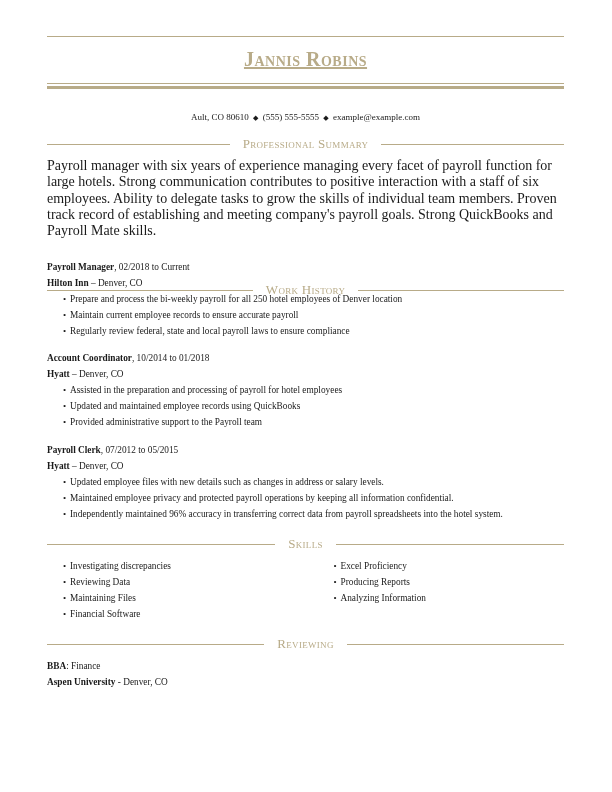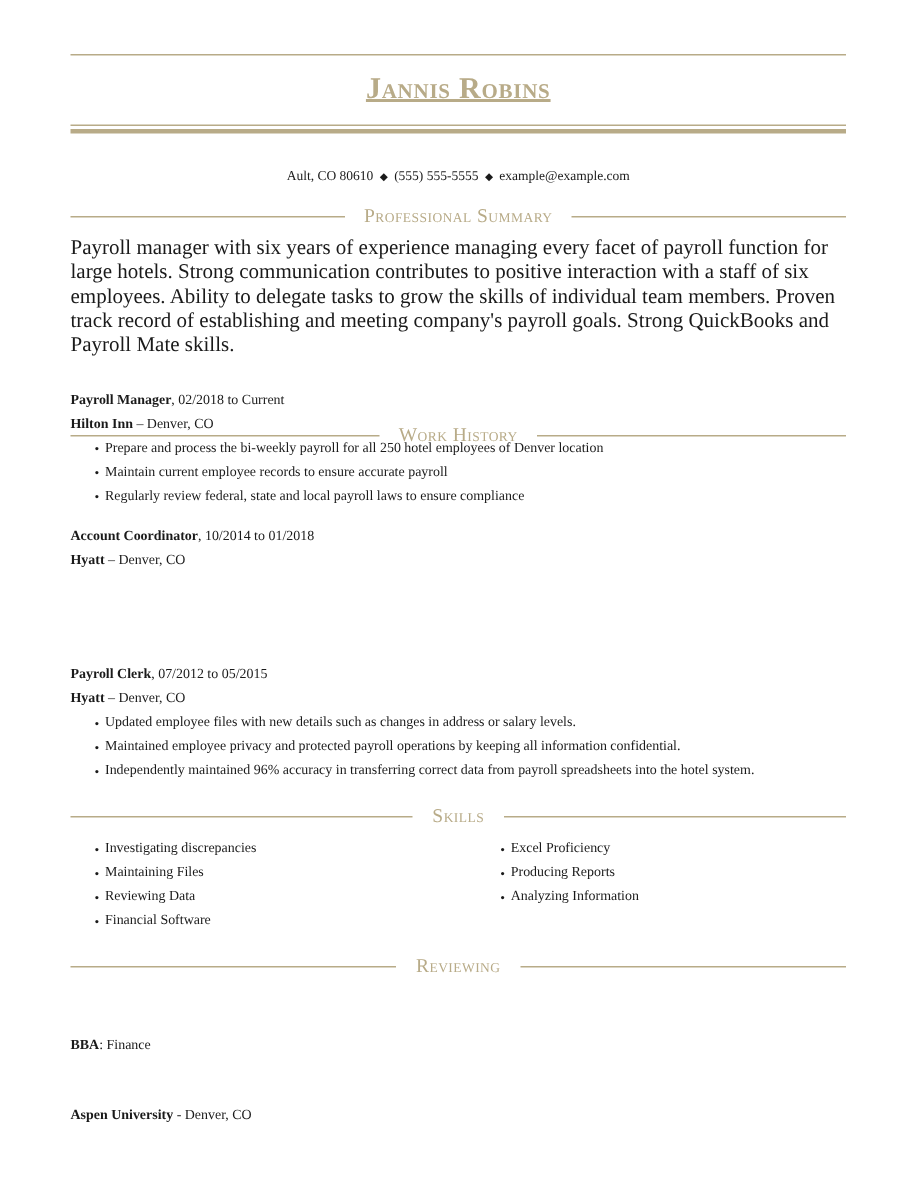--- a/index.html
+++ b/index.html
@@ -20,21 +20,21 @@
     .job { position: absolute; left: 0; width: 517px; font-size: 9.3px; }
     .job .line1, .job .line2 { height: 16px; line-height: 16px; }
     .job b { font-weight: bold; }
     ul { margin: 0; padding: 0 0 0 16px; list-style: none; }
     li { height: 16px; line-height: 16px; position: relative; padding-left: 7px; font-size: 9.3px; }
     li::before { content: "\2022"; position: absolute; left: 0; top: 0; font-size: 9px; }
     .skills { position: absolute; left: 0; top: 558px; width: 517px; display: flex; }
     .skills ul { width: 240px; }
     .skills ul.col2 { padding-left: 16px; margin-left: 24px; }
     .edu { position: absolute; left: 0; top: 658px; width: 517px; font-size: 9.3px; }
-    .edu div { height: 16px; line-height: 16px; margin-top: 31px; }
+    .edu div { height: 16px; line-height: 16px; }
   </style>
 </head>
 <body>
 
 <div class="page">
   <div class="rule-top"></div>
   <div class="name">Jannis Robins</div>
   <div class="rule-thin"></div>
   <div class="rule-thick"></div>
 
@@ -65,42 +65,47 @@
     <ul>
       <li>Prepare and process the bi-weekly payroll for all 250 hotel employees of Denver location</li>
       <li>Maintain current employee records to ensure accurate payroll</li>
       <li>Regularly review federal, state and local payroll laws to ensure compliance</li>
     </ul>
   </div>
 
   <div class="job" style="top:350px;">
     <div class="line1"><b>Account Coordinator</b><span>, 10/2014 to 01/2018</span></div>
     <div class="line2"><b>Hyatt</b><span> – Denver, CO</span></div>
+    <ul>
+      <li>Assisted in the preparation and processing of payroll for hotel employees</li>
+      <li>Updated and maintained employee records using QuickBooks</li>
+      <li>Provided administrative support to the Payroll team</li>
+    </ul>
   </div>
 
   <div class="job" style="top:442px;">
     <div class="line1"><b>Payroll Clerk</b><span>, 07/2012 to 05/2015</span></div>
     <div class="line2"><b>Hyatt</b><span> – Denver, CO</span></div>
     <ul>
       <li>Updated employee files with new details such as changes in address or salary levels.</li>
       <li>Maintained employee privacy and protected payroll operations by keeping all information confidential.</li>
       <li>Independently maintained 96% accuracy in transferring correct data from payroll spreadsheets into the hotel system.</li>
     </ul>
   </div>
 
   <div class="sec-head" style="top:538px;">
     <div class="line"></div>
     <div class="title">Skills</div>
     <div class="line"></div>
   </div>
   <div class="skills">
     <ul>
       <li>Investigating discrepancies</li>
+      <li>Reviewing Data</li>
       <li>Maintaining Files</li>
-      <li>Reviewing Data</li>
       <li>Financial Software</li>
     </ul>
     <ul class="col2">
       <li>Excel Proficiency</li>
       <li>Producing Reports</li>
       <li>Analyzing Information</li>
     </ul>
   </div>
 
   <div class="sec-head" style="top:638px;">

